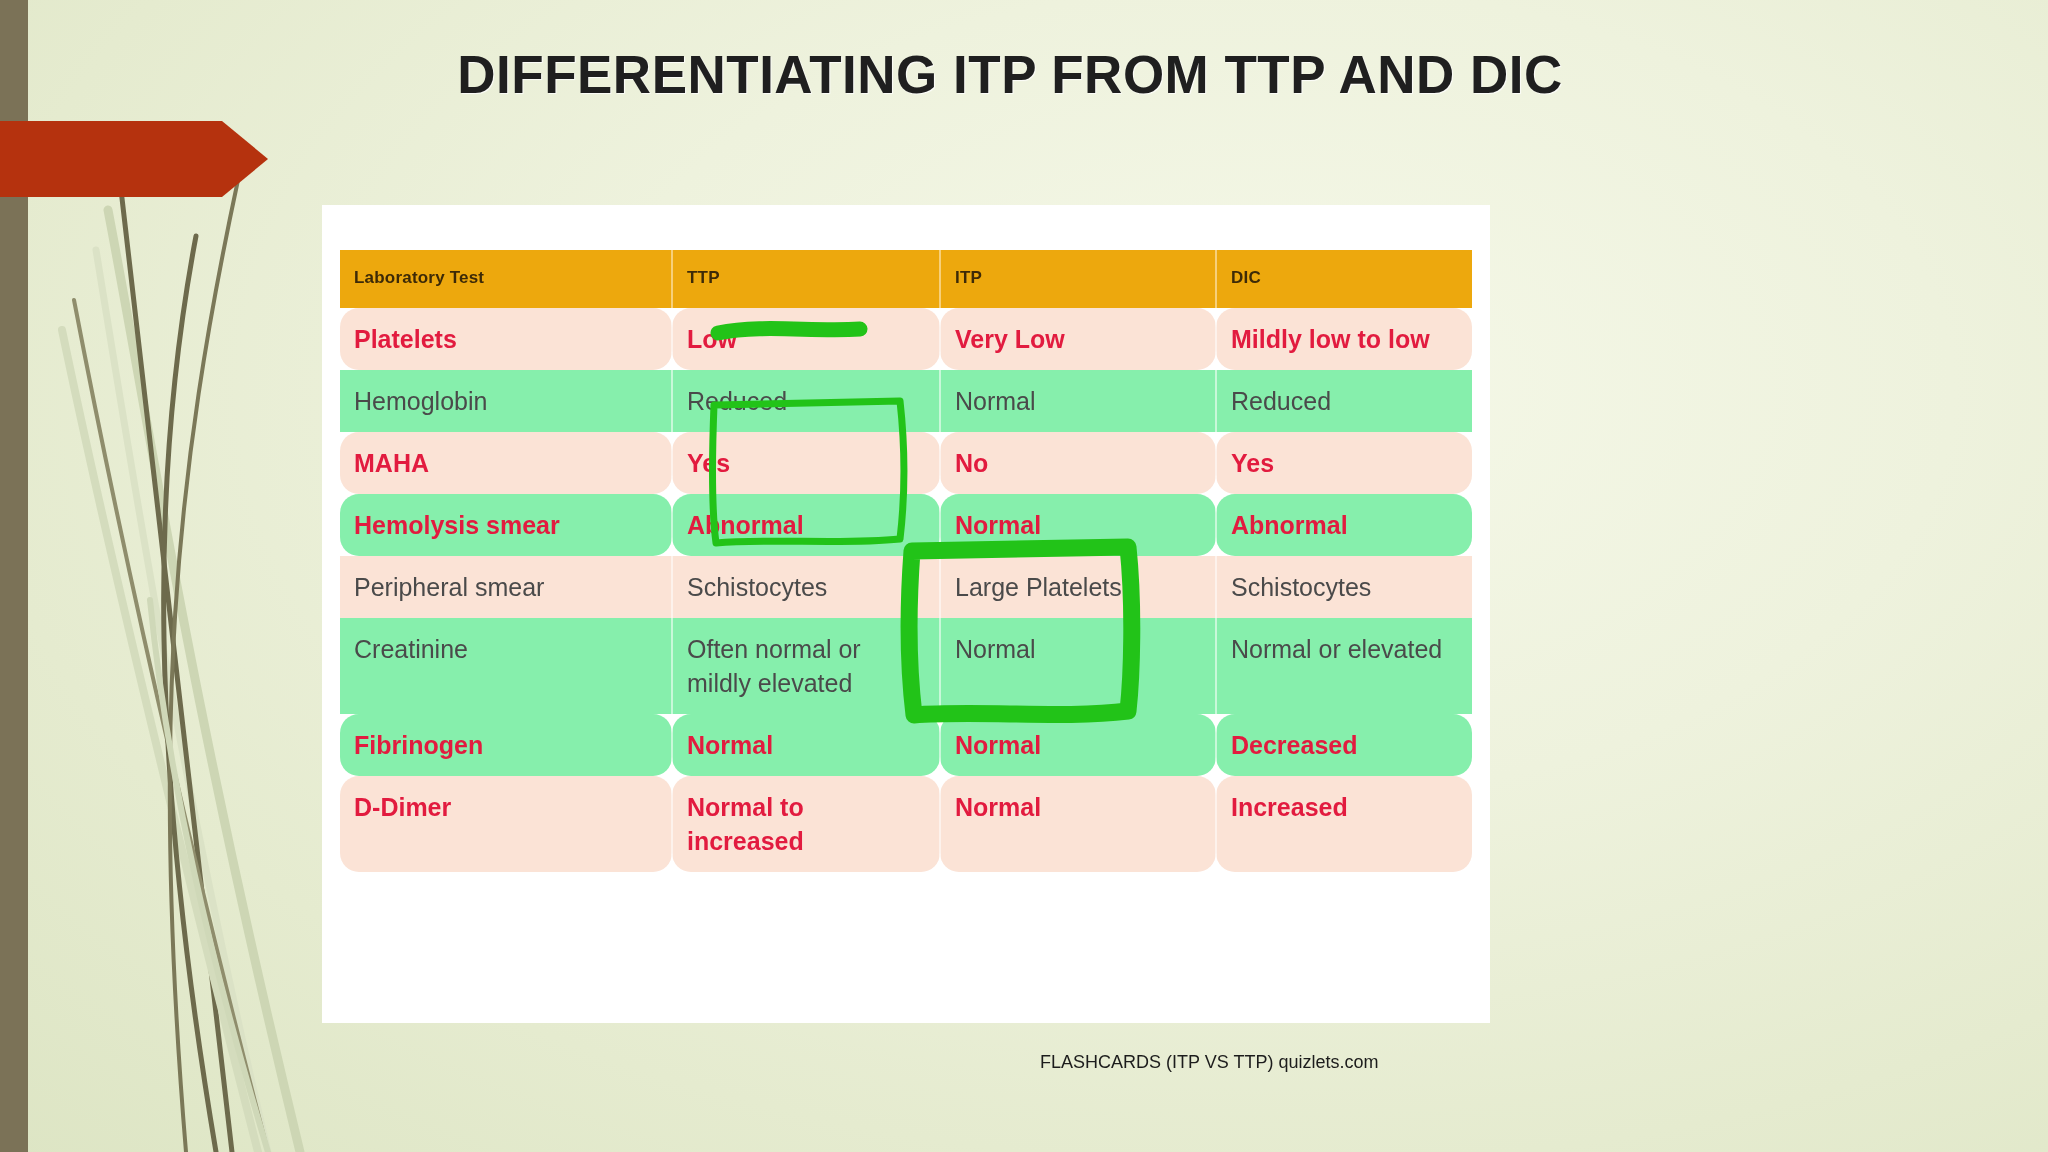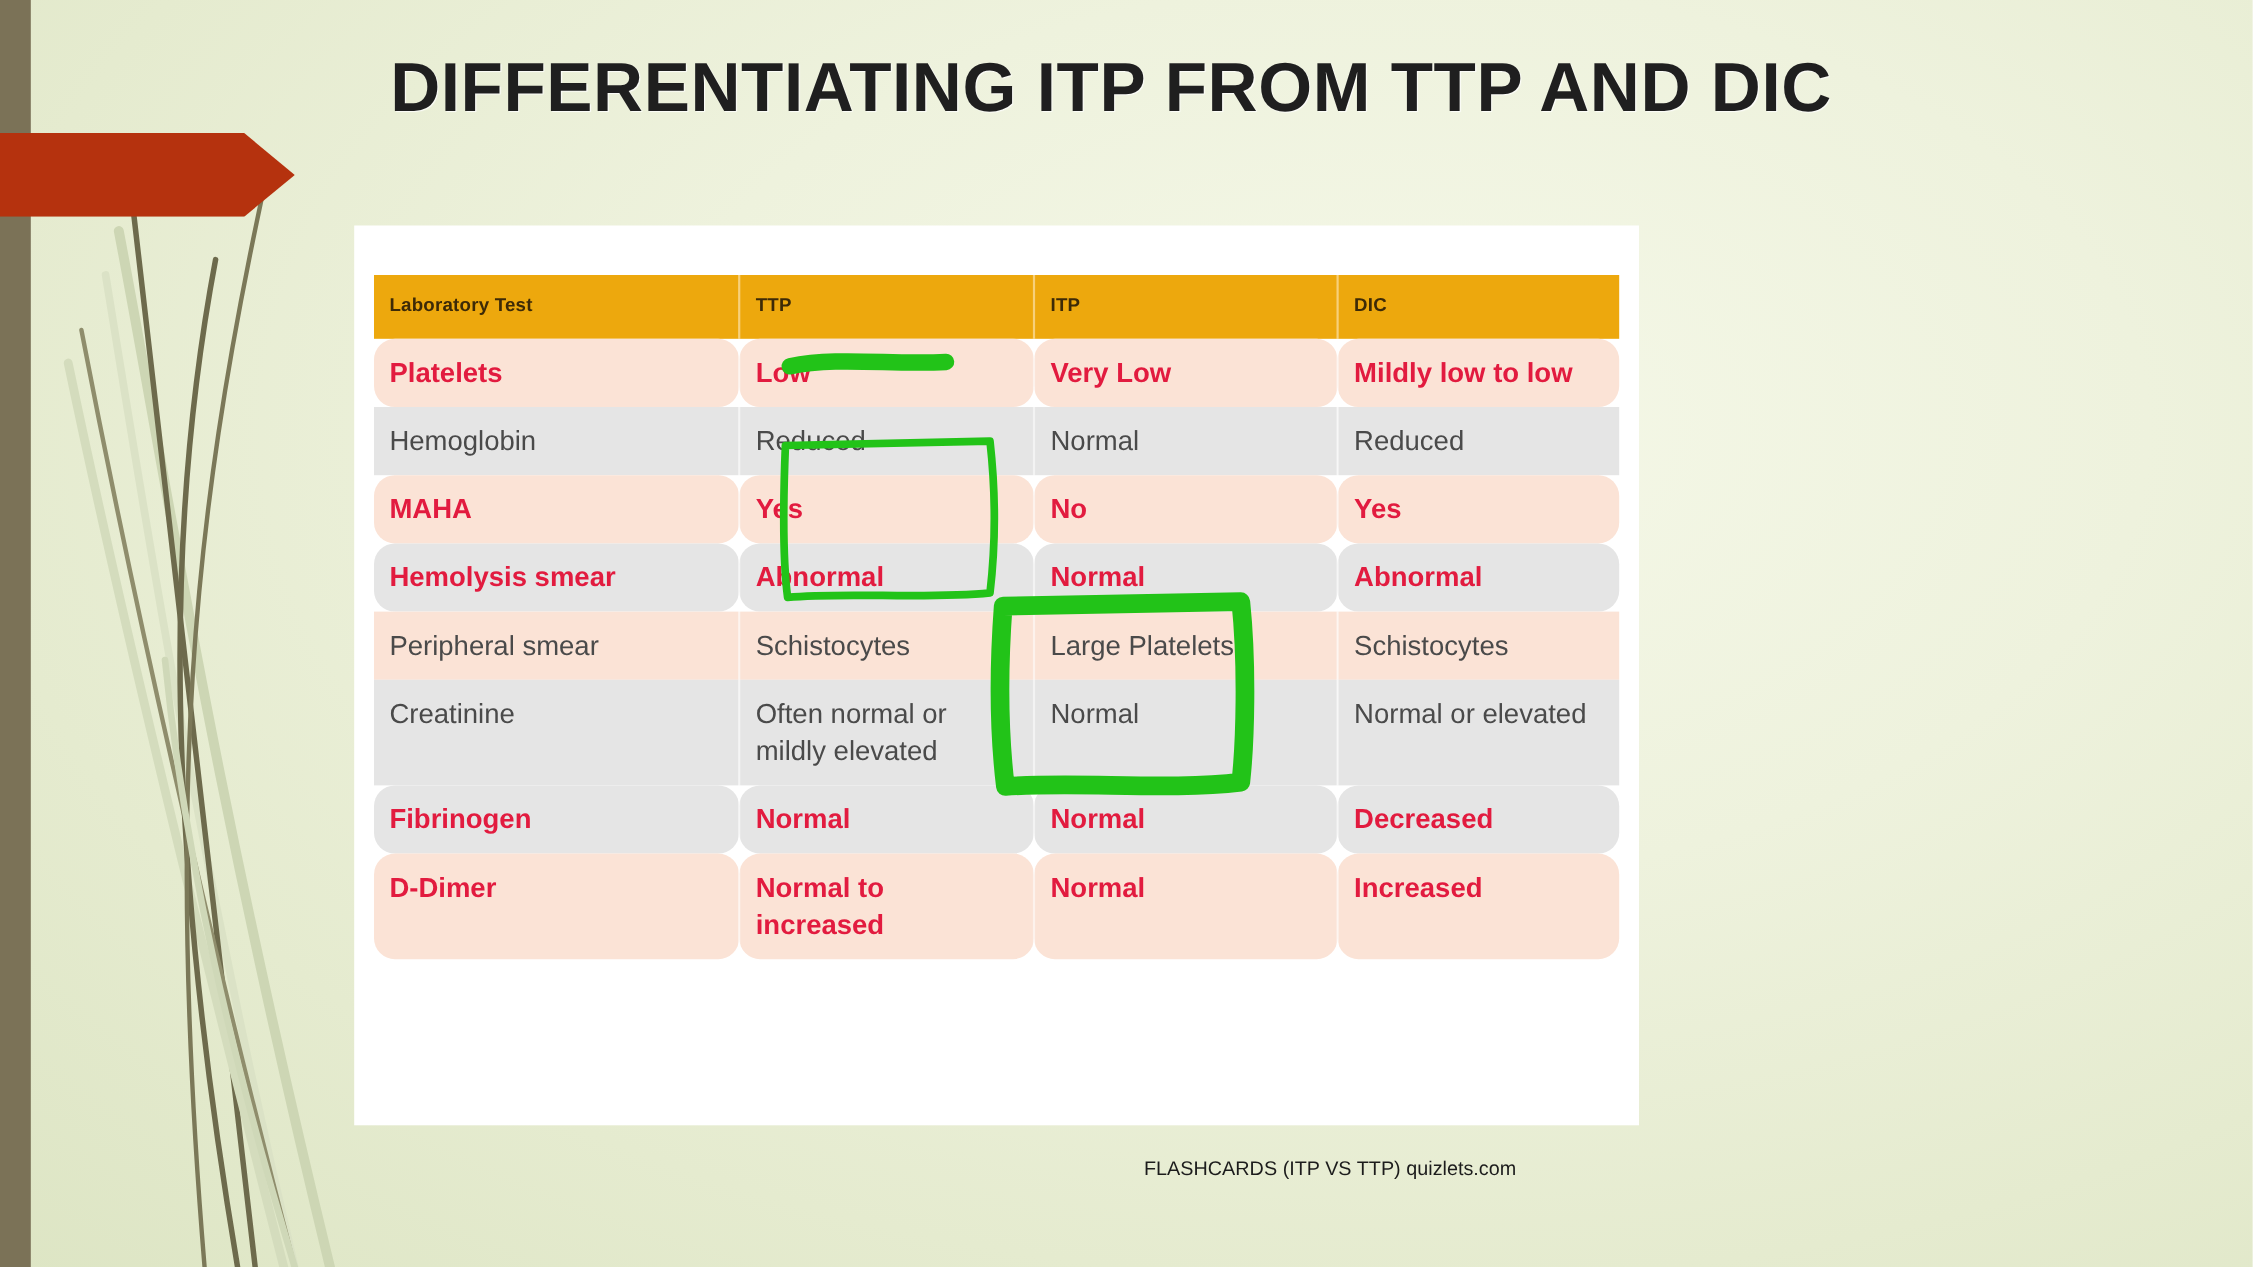--- a/index.html
+++ b/index.html
@@ -45,21 +45,21 @@
     height: 76px;
   }
 
   
   .title {
     position: absolute;
     left: 300px;
     top: 44px;
     width: 1420px;
     text-align: center;
-    font-size: 63px;
+    font-size: 53px;
     font-weight: bold;
     letter-spacing: 0.5px;
     color: #1f1f1f;
     text-shadow: 1px 1px 1px rgba(255,255,255,0.85);
     white-space: nowrap;
   }
 
   
   .card {
     position: absolute;
@@ -101,21 +101,21 @@
     font-size: 25px;
     padding: 14px 14px;
     vertical-align: top;
     line-height: 1.36;
     border-right: 2px solid rgba(255,255,255,0.55);
   }
   .lab-table td:last-child { border-right: none; }
 
   
   tr.tint-a td { background: #fbe3d6; }
-  tr.tint-b td { background: #e5e5e5; }
+  tr.tint-b td { background: #86efac; }
 
   
   tr.red td   { color: #e21b3f; font-weight: bold; border-radius: 19px; }
   tr.gray td  { color: #4a4a4a; font-weight: normal; }
 
   
   .annots {
     position: absolute;
     left: 0; top: 0;
     width: 1168px; height: 818px;

